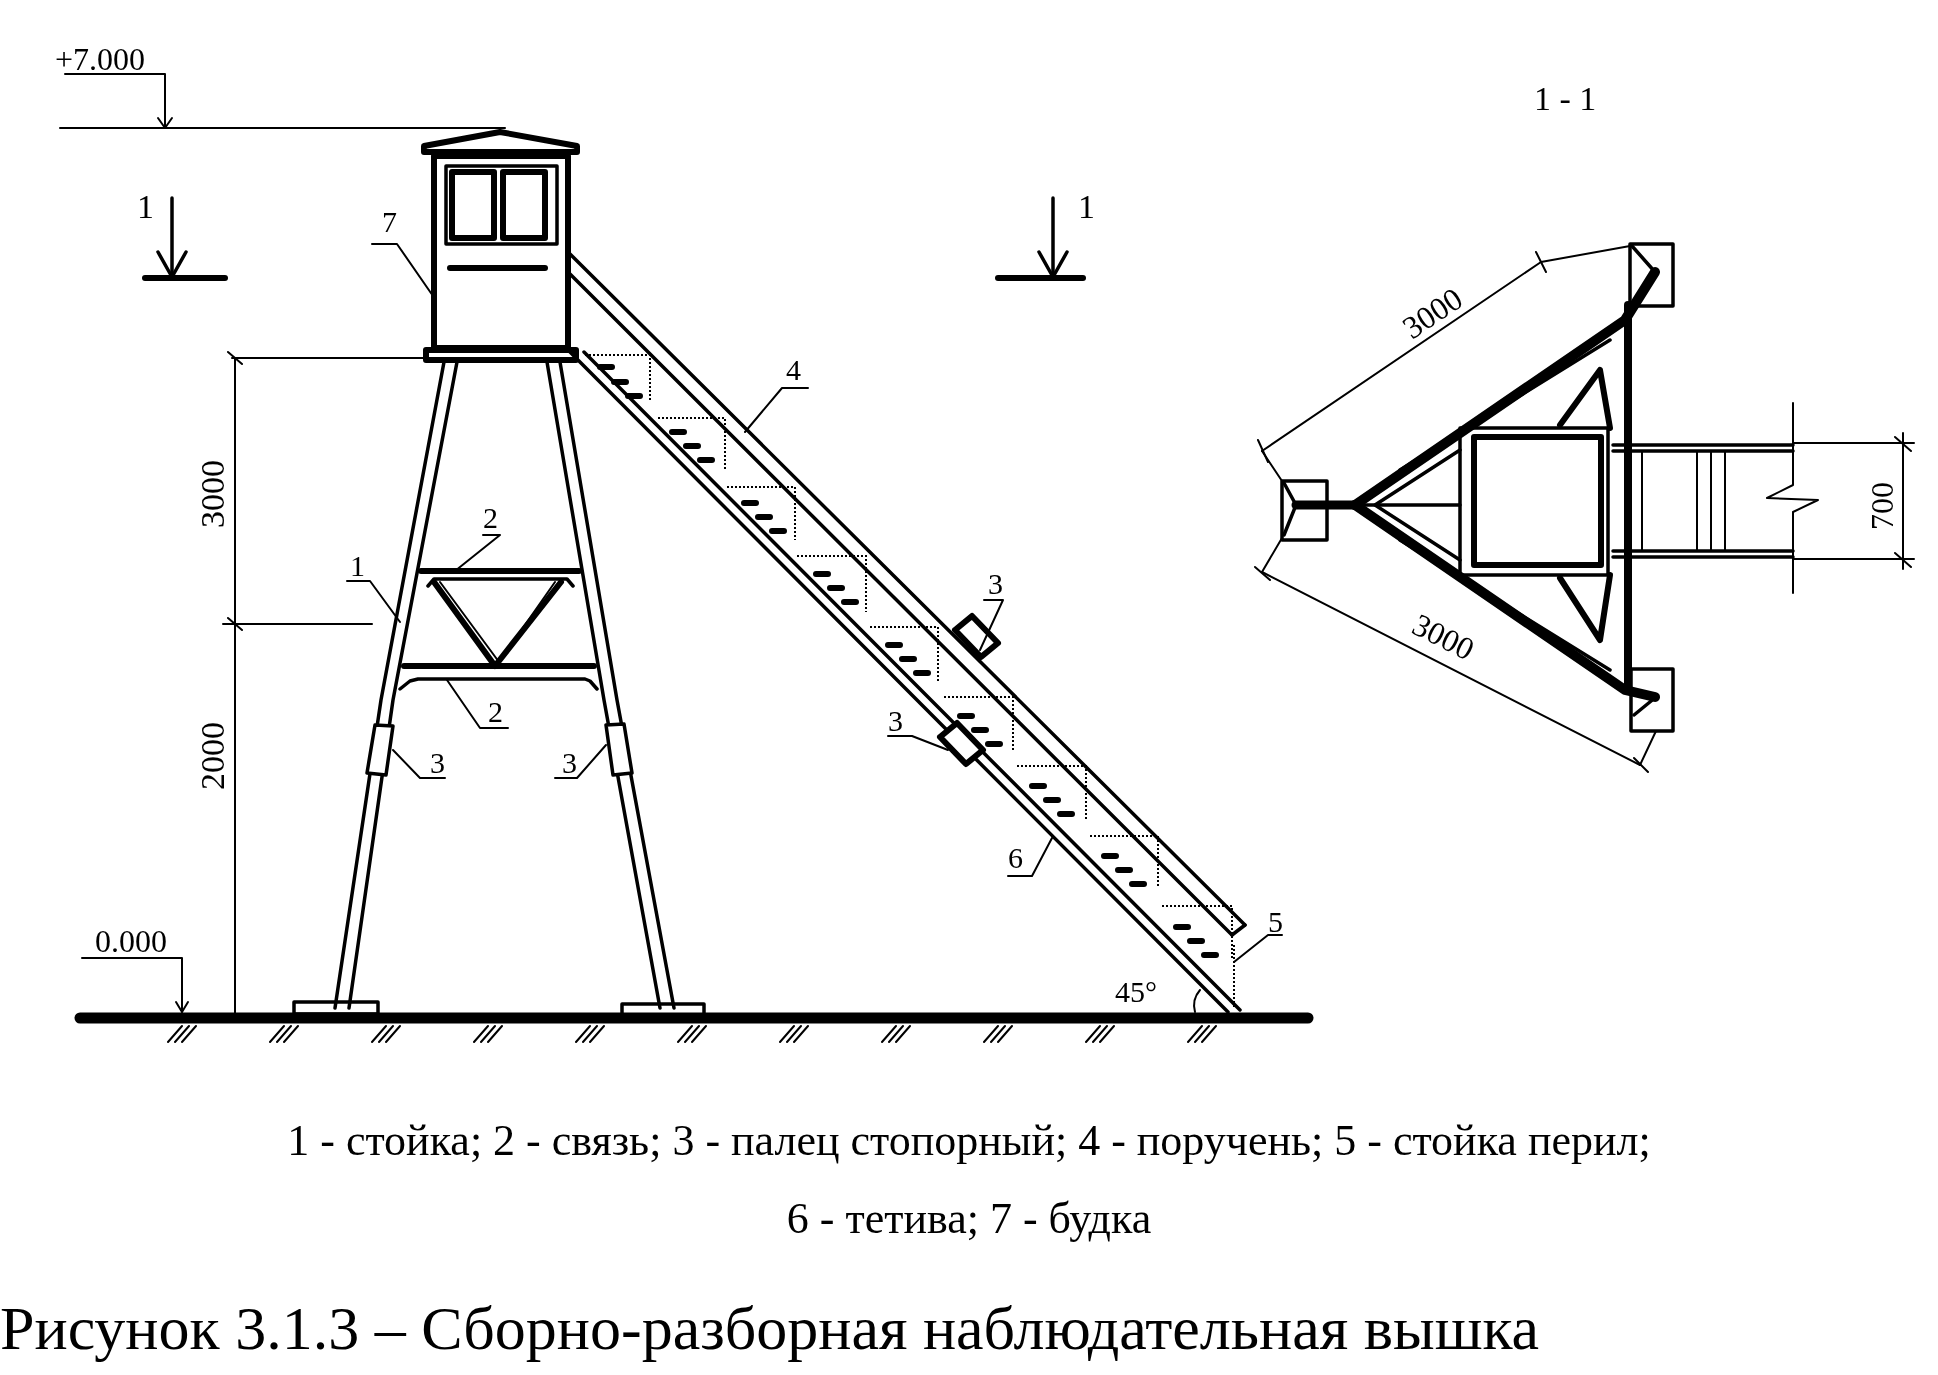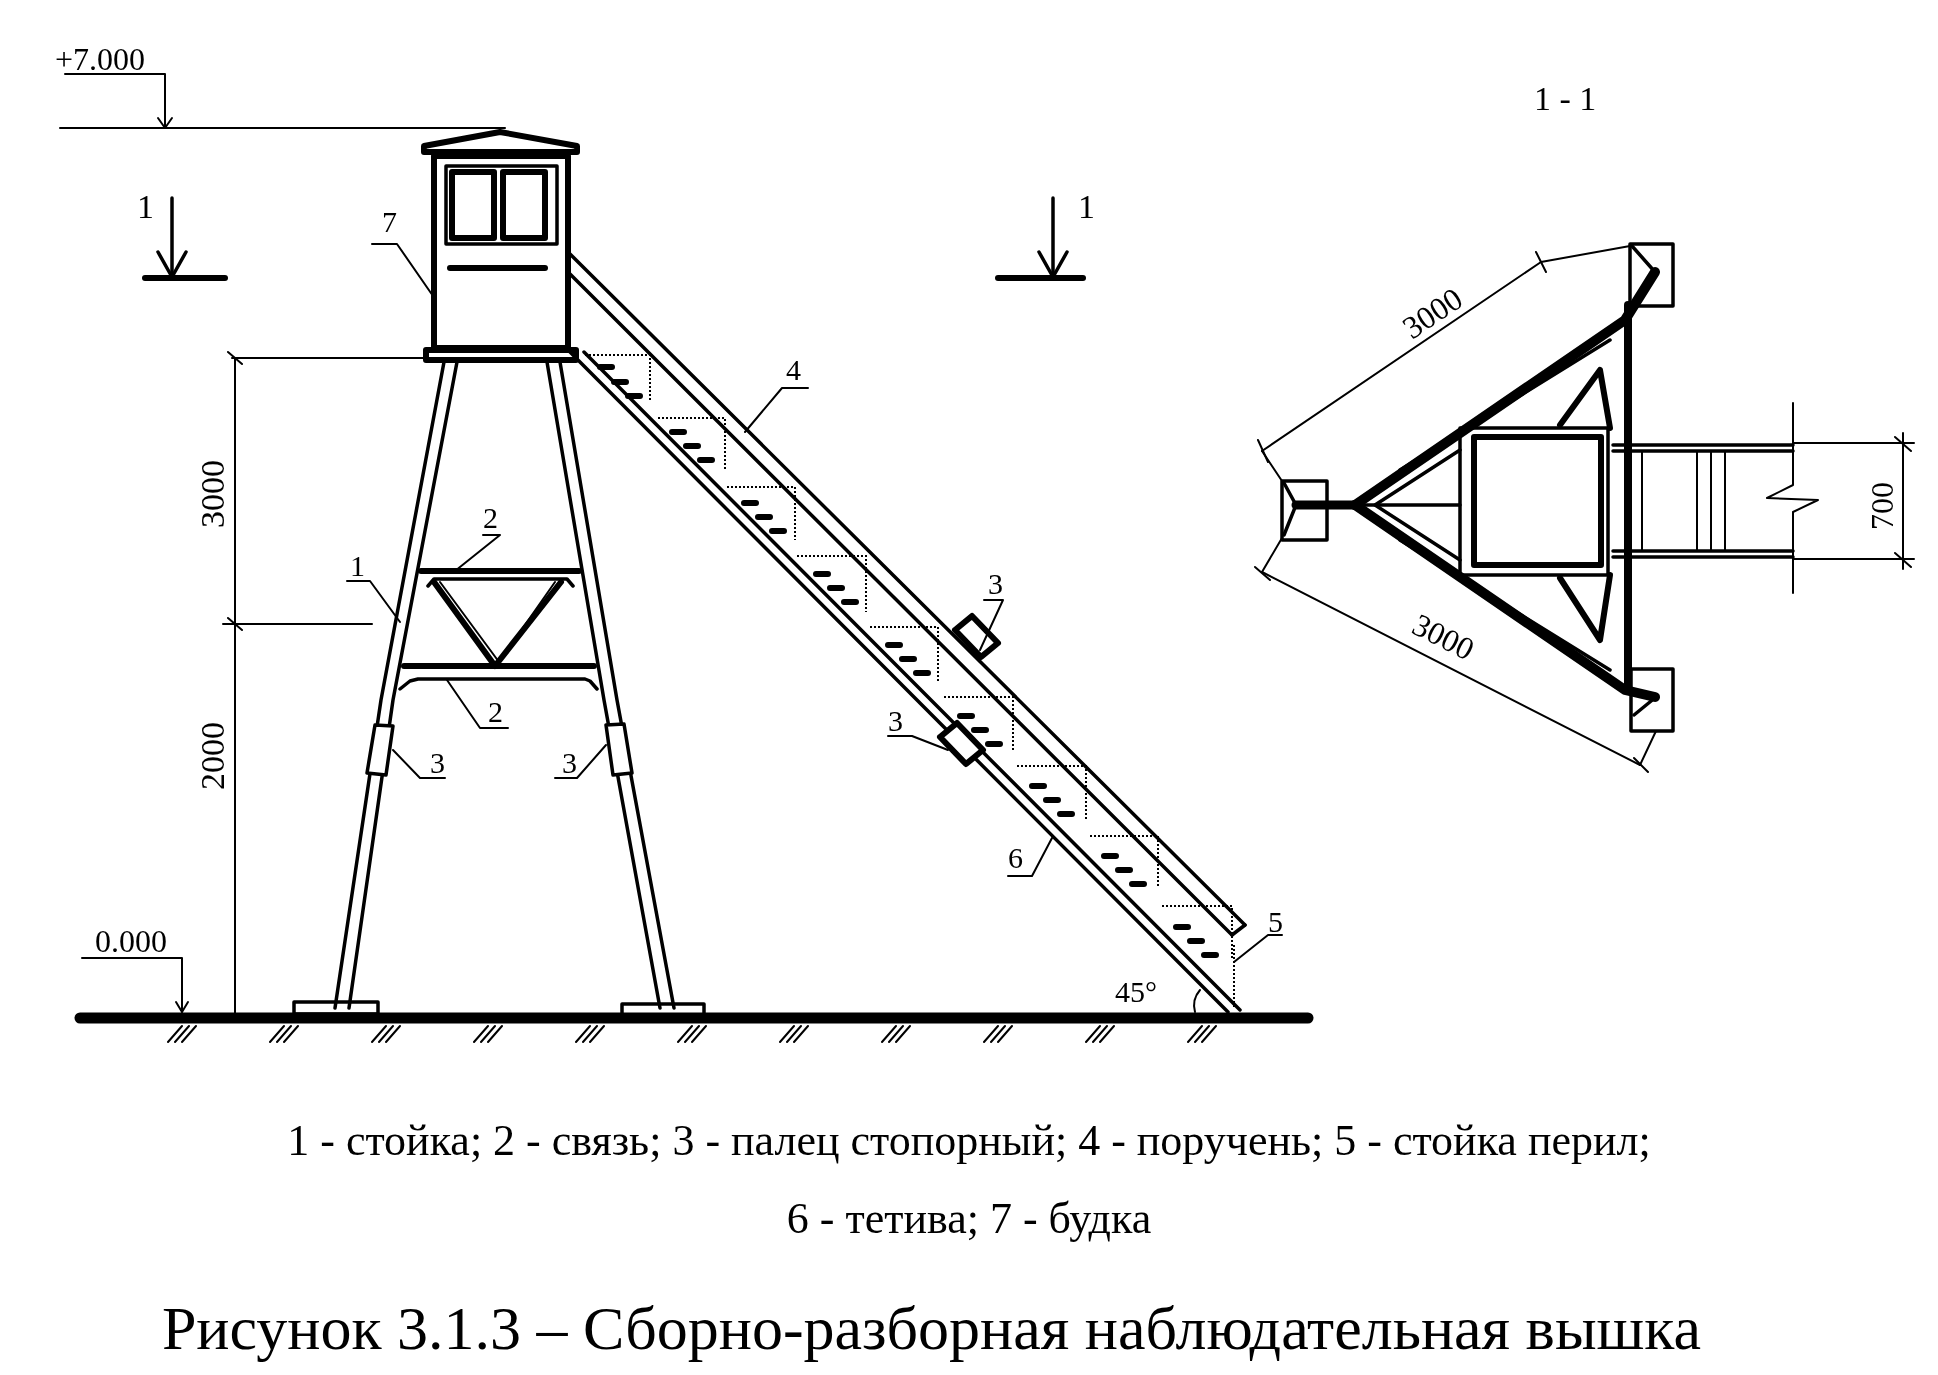--- a/index.html
+++ b/index.html
@@ -8,21 +8,21 @@
   svg text { font-family: "Liberation Serif", "DejaVu Serif", serif; fill: #000; }
   .ln { stroke: #000; fill: none; stroke-linecap: round; stroke-linejoin: round; }
   .thin { stroke-width: 2; }
   .med { stroke-width: 3.5; }
   .thick { stroke-width: 6; }
   .dot { stroke: #000; fill: none; stroke-width: 2; stroke-dasharray: 2 2; }
   .fillw { fill: #fff; }
   .legend { position: absolute; left: 0; width: 1938px; text-align: center; font-size: 44px; line-height: 54px; }
   .legend1 { top: 1114px; }
   .legend2 { top: 1168px; margin-top: 24px; }
-  .caption { position: absolute; left: 0; width: 1654px; top: 1292px; text-align: right; font-size: 62px; line-height: 72px; padding-left: 47px; }
+  .caption { position: absolute; left: 0; width: 1654px; top: 1292px; text-align: left; font-size: 62px; line-height: 72px; }
 </style>
 </head>
 <body>
 
 <svg id="drawing" viewBox="0 0 1938 1375" xmlns="http://www.w3.org/2000/svg">
 
   <g>
 
     <g>
       <text x="55" y="70" font-size="32">+7.000</text>

